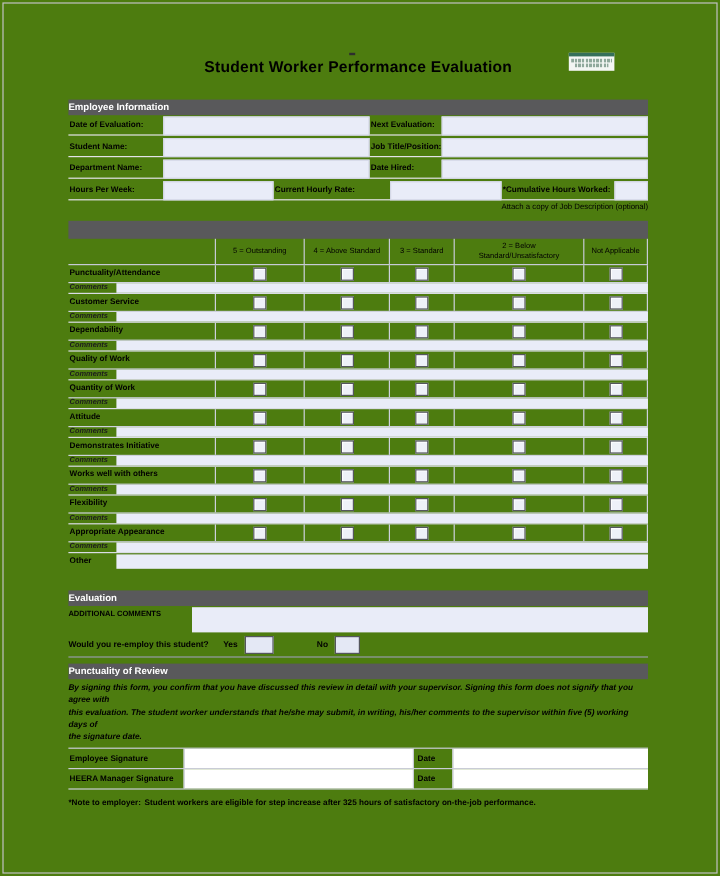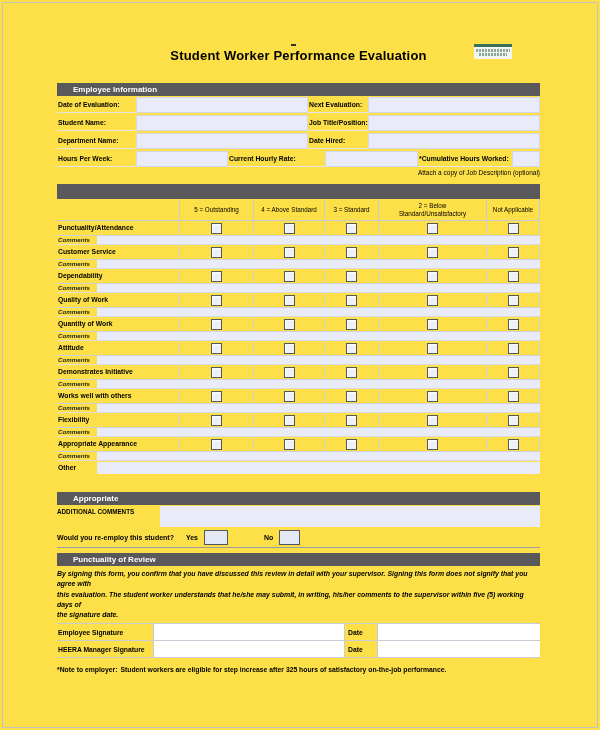--- a/index.html
+++ b/index.html
@@ -1,37 +1,37 @@
 <!DOCTYPE html>
 <html><head>
 <meta charset="utf-8">
 <style>
   * { box-sizing: border-box; margin: 0; padding: 0; }
   body { margin: 0; background: #ffffff; }
   .page {
     width: 600px; height: 730px; position: relative; overflow: hidden;
-    background: #fde047; color: #000;
+    background: #4d7c0f; color: #000;
     font-family: "Liberation Sans", sans-serif;
   }
   .frame { position: absolute; inset: 2px; border: 1px solid #c2c2c4; pointer-events: none; }
   .content { position: absolute; left: 57px; top: 0; width: 483px; }
 
   
   .masthead { position: relative; height: 83px; }
   .doc-title { position: absolute; top: 48px; left: 0; right: 0; text-align: center;
                font-size: 13px; font-weight: bold; letter-spacing: .2px; }
   .tiny-dash { position: absolute; top: 44px; left: 234px; width: 5px; height: 2px; background: #2e2e2e; }
   .logo { position: absolute; top: 44px; left: 417px; width: 38px; background: #f3f6f4; padding-bottom: 2px; }
   .logo-bar { height: 3px; background: #35705a; margin-bottom: 2px; }
   .logo-line { height: 3px; margin: 1px 2px; background: repeating-linear-gradient(90deg, #8fa89c 0 2px, #e9efeb 2px 3px); }
   .logo-line.short { margin: 1px 5px; }
 
   
   .section-bar { height: 13px; background: #59595b; color: #fff; font-size: 8px;
-                 font-weight: bold; line-height: 13px; padding-left: 16px; }
+                 font-weight: bold; line-height: 13px; padding-left: 0; }
 
   
   .info-grid { margin-top: 1px; }
   .info-row { display: flex; height: 16px; margin-bottom: 2px; }
   .ilabel { font-size: 6.8px; font-weight: bold; line-height: 16px; white-space: nowrap;
             border-bottom: 1px solid #e3e3e8; padding-left: 1px; }
   .ifield { background: #e9ecf8; border: 1px solid #d4d8e6; }
   .w79{width:79px}.w172{width:172px}.w60{width:60px}
   .w92{width:92px}.w97{width:97px}.w93{width:93px}.w94{width:94px}.w28{width:28px}
   .attach-note { font-size: 6.5px; text-align: right; margin-top: 2px; height: 8px; line-height: 8px; }
@@ -365,21 +365,21 @@
             <div class="rt-clabel">Comments</div>
             <div class="rt-cfield"></div>
           </div>
         </div>
       <div class="rt-other">
         <div class="rt-olabel">Other</div>
         <div class="rt-ofield"></div>
       </div>
     </div>
 
-    <div class="section-bar eval-bar">Appropriate</div>
+    <div class="section-bar eval-bar">Evaluation</div>
     <div class="additional">
       <div class="additional-label">ADDITIONAL COMMENTS</div>
       <div class="additional-field"></div>
     </div>
     <div class="reemploy">
       <span>Would you re-employ this student?</span>
       <span class="yes-label">Yes</span>
       <span class="yn-box"></span>
       <span class="no-label">No</span>
       <span class="yn-box no-box"></span>

